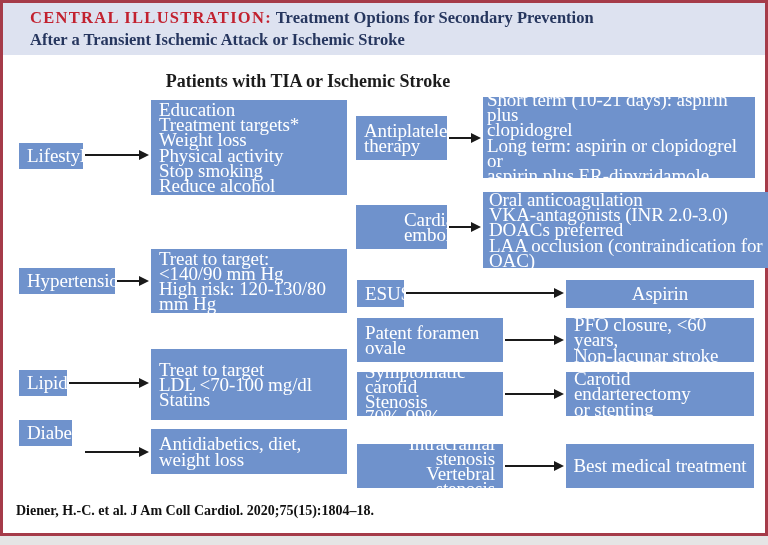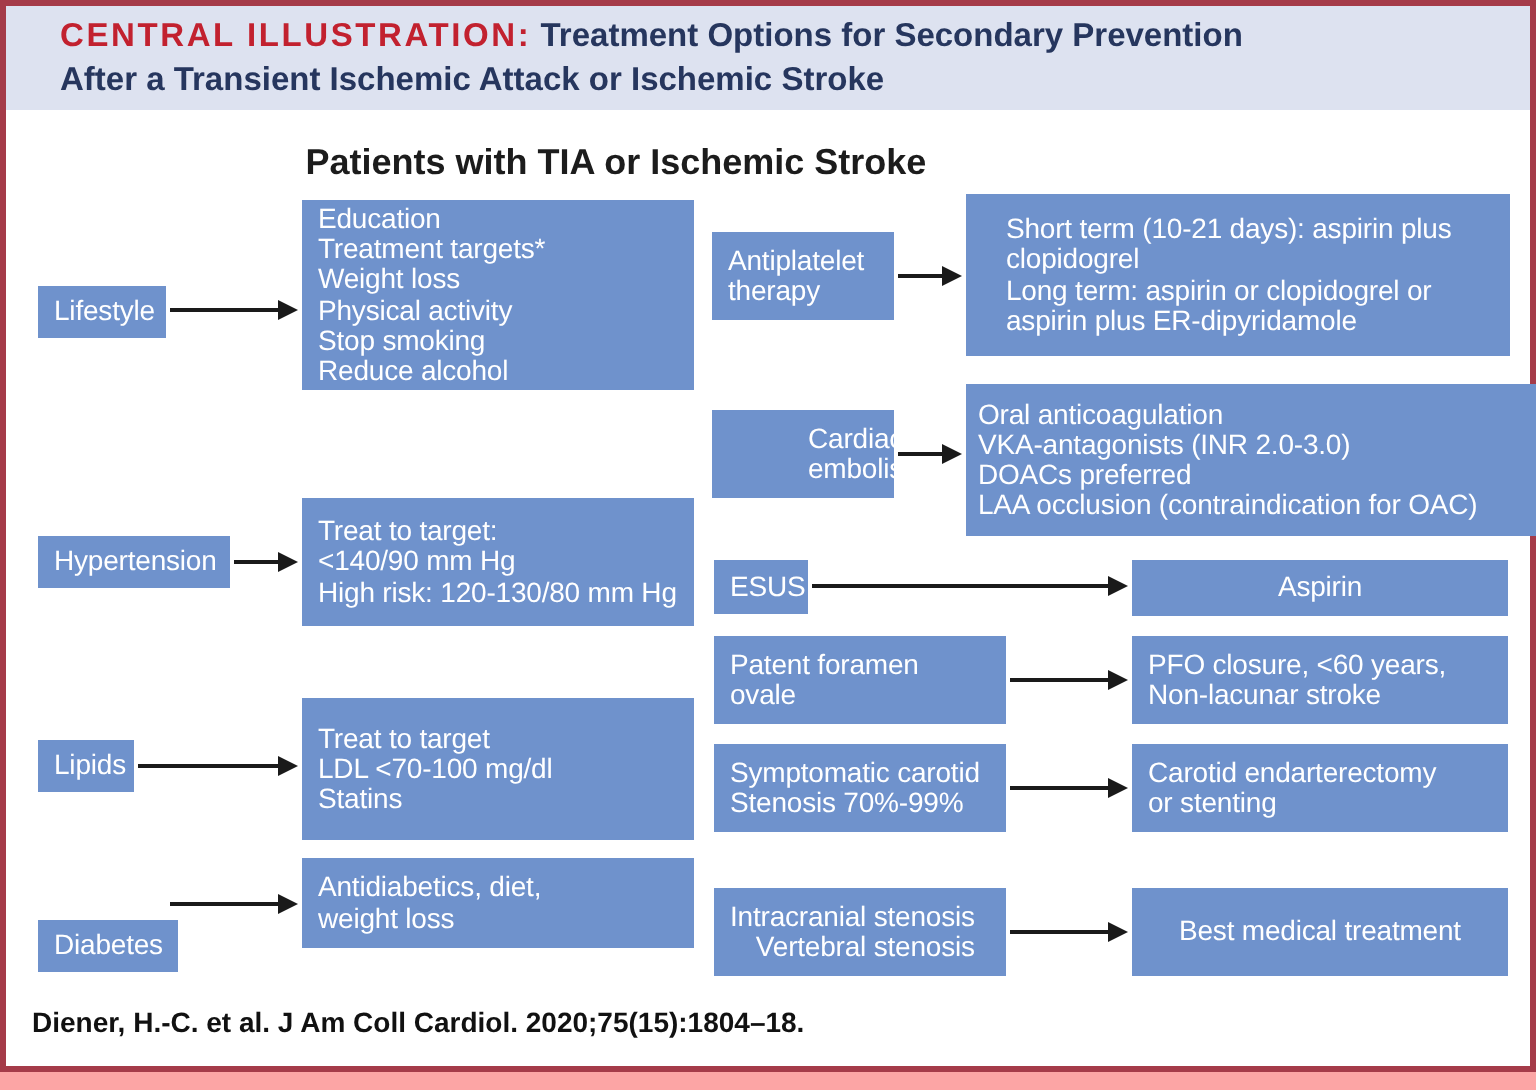--- a/index.html
+++ b/index.html
@@ -1,26 +1,26 @@
 <!DOCTYPE html>
 <html><head>
 <meta charset="utf-8">
 <style>
   html,body{margin:0;padding:0;}
   body{width:768px;height:545px;font-family:"Liberation Sans",sans-serif;}
-  .page{position:relative;width:768px;height:545px;background:#fca5a5;overflow:hidden;}
+  .page{position:relative;width:768px;height:545px;background:#e5e5e5;overflow:hidden;font-family:Liberation Serif, serif;}
   .figure{position:absolute;left:0;top:0;width:768px;height:536px;background:#ffffff;
           border:3px solid #a53b49;box-sizing:border-box;}
   .header-band{position:absolute;left:3px;top:3px;width:762px;height:52px;background:#dde2f0;}
   .header-text{position:absolute;left:30px;top:7px;font-weight:bold;font-size:16.5px;line-height:22px;}
   .h-label{color:#c2212f;letter-spacing:1.3px;}
   .h-title{color:#26365e;}
   .diagram-title{position:absolute;left:0;top:71px;width:616px;text-align:center;
                  font-weight:bold;font-size:18px;color:#1c1c1c;}
-  .box{position:absolute;background:#6f92cc;color:#ffffff;font-size:14px;line-height:15.2px;
+  .box{position:absolute;background:#6f92cc;color:#ffffff;font-size:19px;line-height:15.2px;
        letter-spacing:-0.1px;display:flex;align-items:center;padding:2px 8px;box-sizing:border-box;}
   .box span{white-space:pre-line;}
   .box.center{justify-content:center;text-align:center;padding:2px 4px;}
   .arrow{position:absolute;height:2px;background:#1a1a1a;}
   .arrow::after{content:'';position:absolute;right:-10px;top:50%;transform:translateY(-50%);
                 width:0;height:0;border-left:10px solid #1a1a1a;
                 border-top:5px solid transparent;border-bottom:5px solid transparent;}
   .citation{position:absolute;left:16px;top:503px;font-weight:bold;font-size:14px;color:#111111;}
 </style>
 </head>
@@ -62,35 +62,35 @@
   <div class="box" style="left:19px;top:370px;width:48px;height:26px;">
       <span>Lipids</span>
     </div>
   <div class="arrow" style="left:69px;top:382px;width:70px;"></div>
   <div class="box" style="left:151px;top:349px;width:196px;height:71px;">
       <span>Treat to target
 LDL &lt;70-100 mg/dl
 Statins</span>
     </div>
 
-  <div class="box" style="left:19px;top:460px;width:70px;height:26px;">
+  <div class="box" style="left:19px;top:420px;width:53px;height:26px;">
       <span>Diabetes</span>
     </div>
   <div class="arrow" style="left:85px;top:451px;width:54px;"></div>
   <div class="box" style="left:151px;top:429px;width:196px;height:45px;">
       <span>Antidiabetics, diet,
 weight loss</span>
     </div>
 
   <div class="box" style="left:356px;top:116px;width:91px;height:44px;">
       <span>Antiplatelet
 therapy</span>
     </div>
   <div class="arrow" style="left:449px;top:137px;width:22px;"></div>
-  <div class="box" style="left:483px;top:97px;width:272px;height:81px;padding:2px 20px;">
+  <div class="box" style="left:483px;top:97px;width:272px;height:81px;padding:2px 4px;">
       <span>Short term (10-21 days): aspirin plus
 clopidogrel
 Long term: aspirin or clopidogrel or
 aspirin plus ER-dipyridamole</span>
     </div>
 
   <div class="box" style="left:356px;top:205px;width:91px;height:44px;padding-left:48px;">
       <span>Cardiac
 embolism</span>
     </div>

